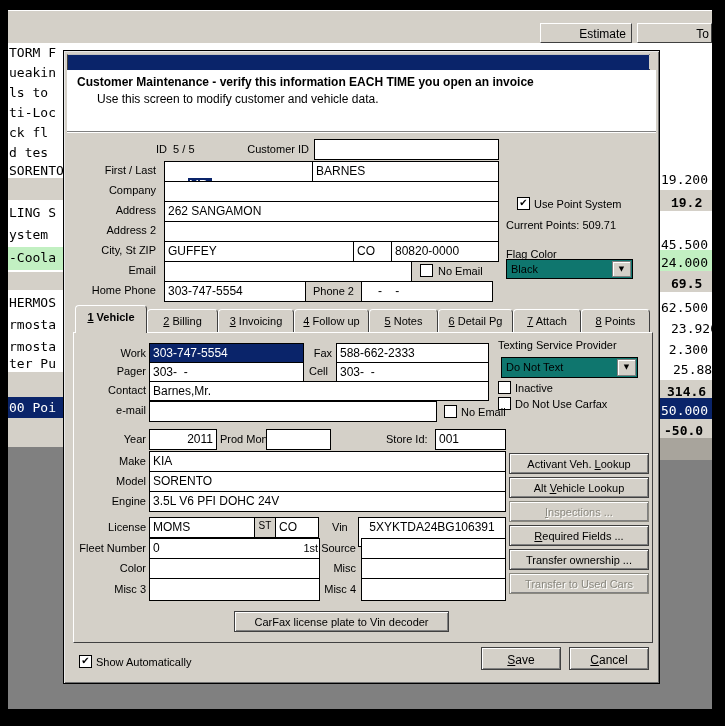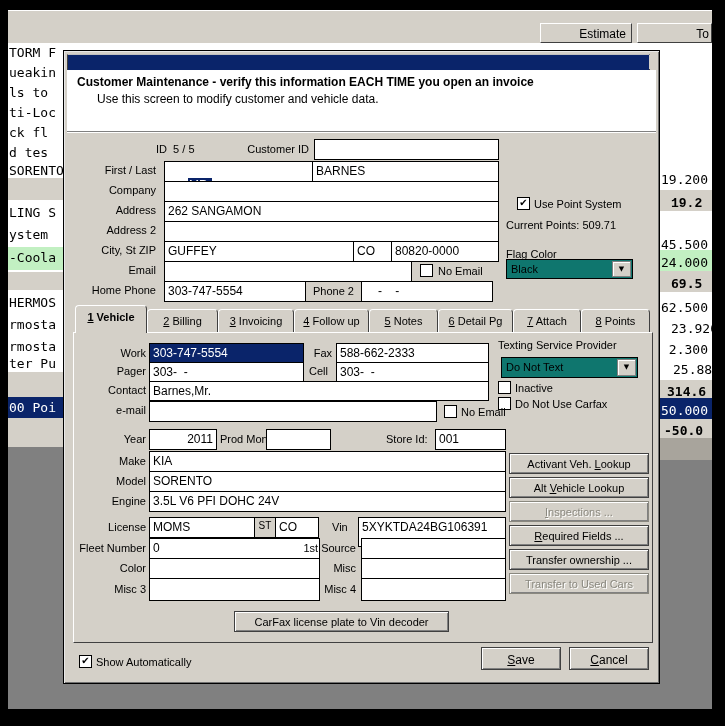--- a/index.html
+++ b/index.html
@@ -216,21 +216,21 @@
       <div class="btn dis" style="left:445px;top:450px;width:140px;height:21px;"><u>I</u>nspections ...</div>
       <div class="btn" style="left:445px;top:474px;width:140px;height:21px;"><u>R</u>equired Fields ...</div>
       <div class="btn" style="left:445px;top:498px;width:140px;height:21px;">Transfer ownership ...</div>
       <div class="btn dis" style="left:445px;top:522px;width:140px;height:21px;">Transfer to Used Cars</div>
 
       <div class="lb lbr" style="left:10px;top:470px;width:72px;">License</div>
       <div class="inp" style="left:85px;top:466px;width:106px;height:21px;">MOMS</div>
       <div class="cell" style="left:190px;top:466px;width:22px;height:21px;font-size:10px;padding-top:2px;">ST</div>
       <div class="inp" style="left:211px;top:466px;width:44px;height:21px;">CO</div>
       <div class="lb" style="left:268px;top:470px;">Vin</div>
-      <div class="inp" style="left:294px;top:466px;width:148px;height:30px;">5XYKTDA24BG106391</div>
+      <div class="inp" style="left:294px;top:466px;width:148px;height:30px;text-align:center;">5XYKTDA24BG106391</div>
 
       <div class="lb lbr" style="left:2px;top:491px;width:80px;">Fleet Number</div>
       <div class="inp" style="left:85px;top:487px;width:171px;height:21px;">0</div>
       <div class="lb lbr" style="left:230px;top:491px;width:62px;">1st Source</div>
       <div class="inp" style="left:297px;top:487px;width:145px;height:21px;"></div>
 
       <div class="lb lbr" style="left:10px;top:511px;width:72px;">Color</div>
       <div class="inp" style="left:85px;top:507px;width:171px;height:21px;"></div>
       <div class="lb lbr" style="left:230px;top:511px;width:62px;">Misc</div>
       <div class="inp" style="left:297px;top:507px;width:145px;height:21px;"></div>

